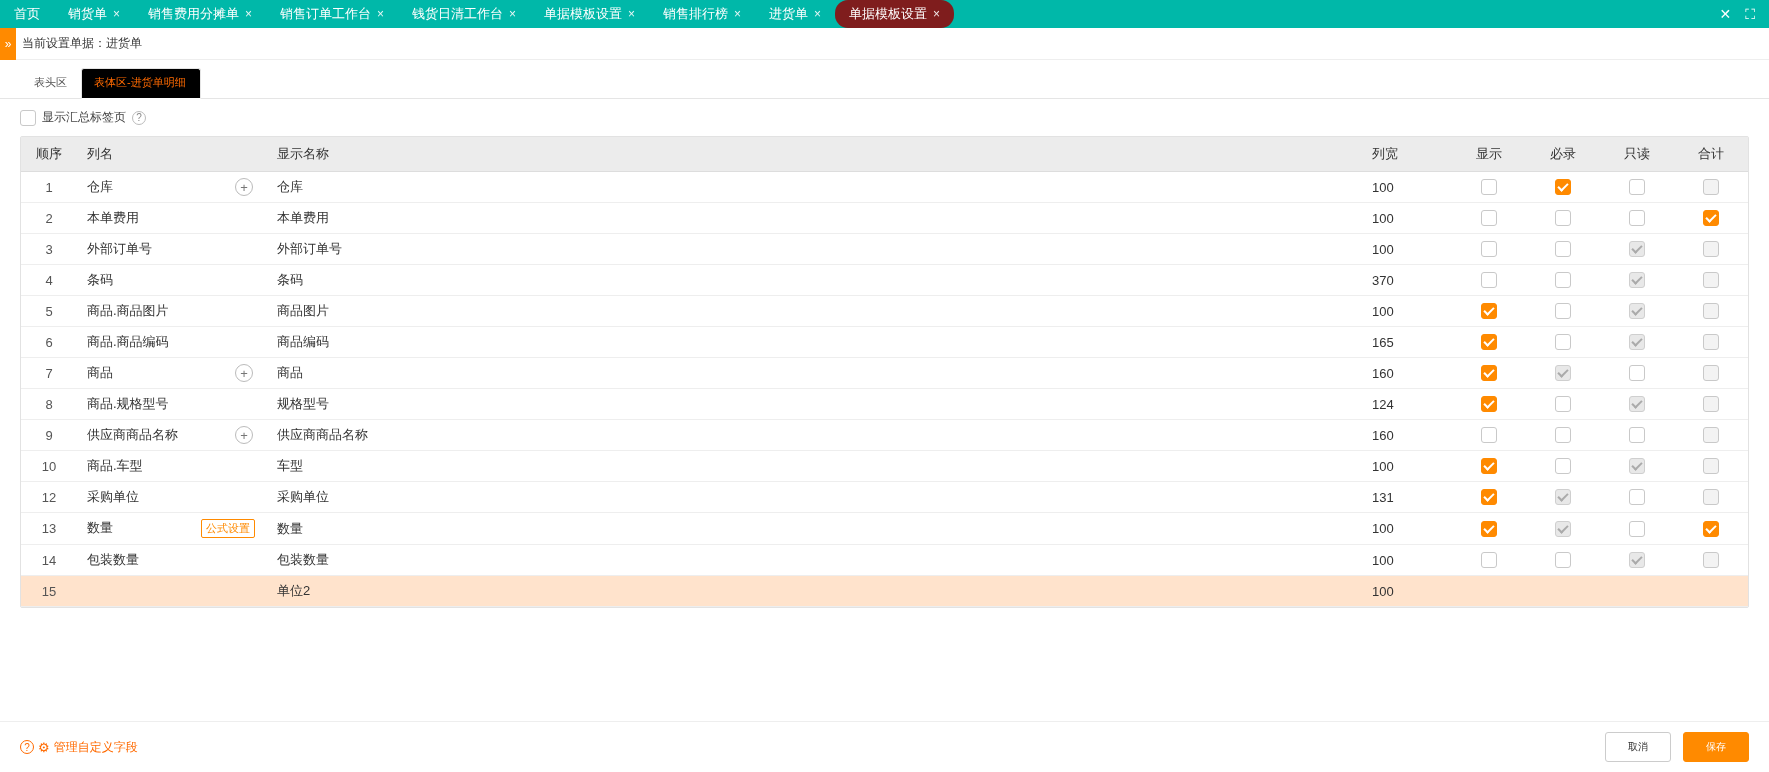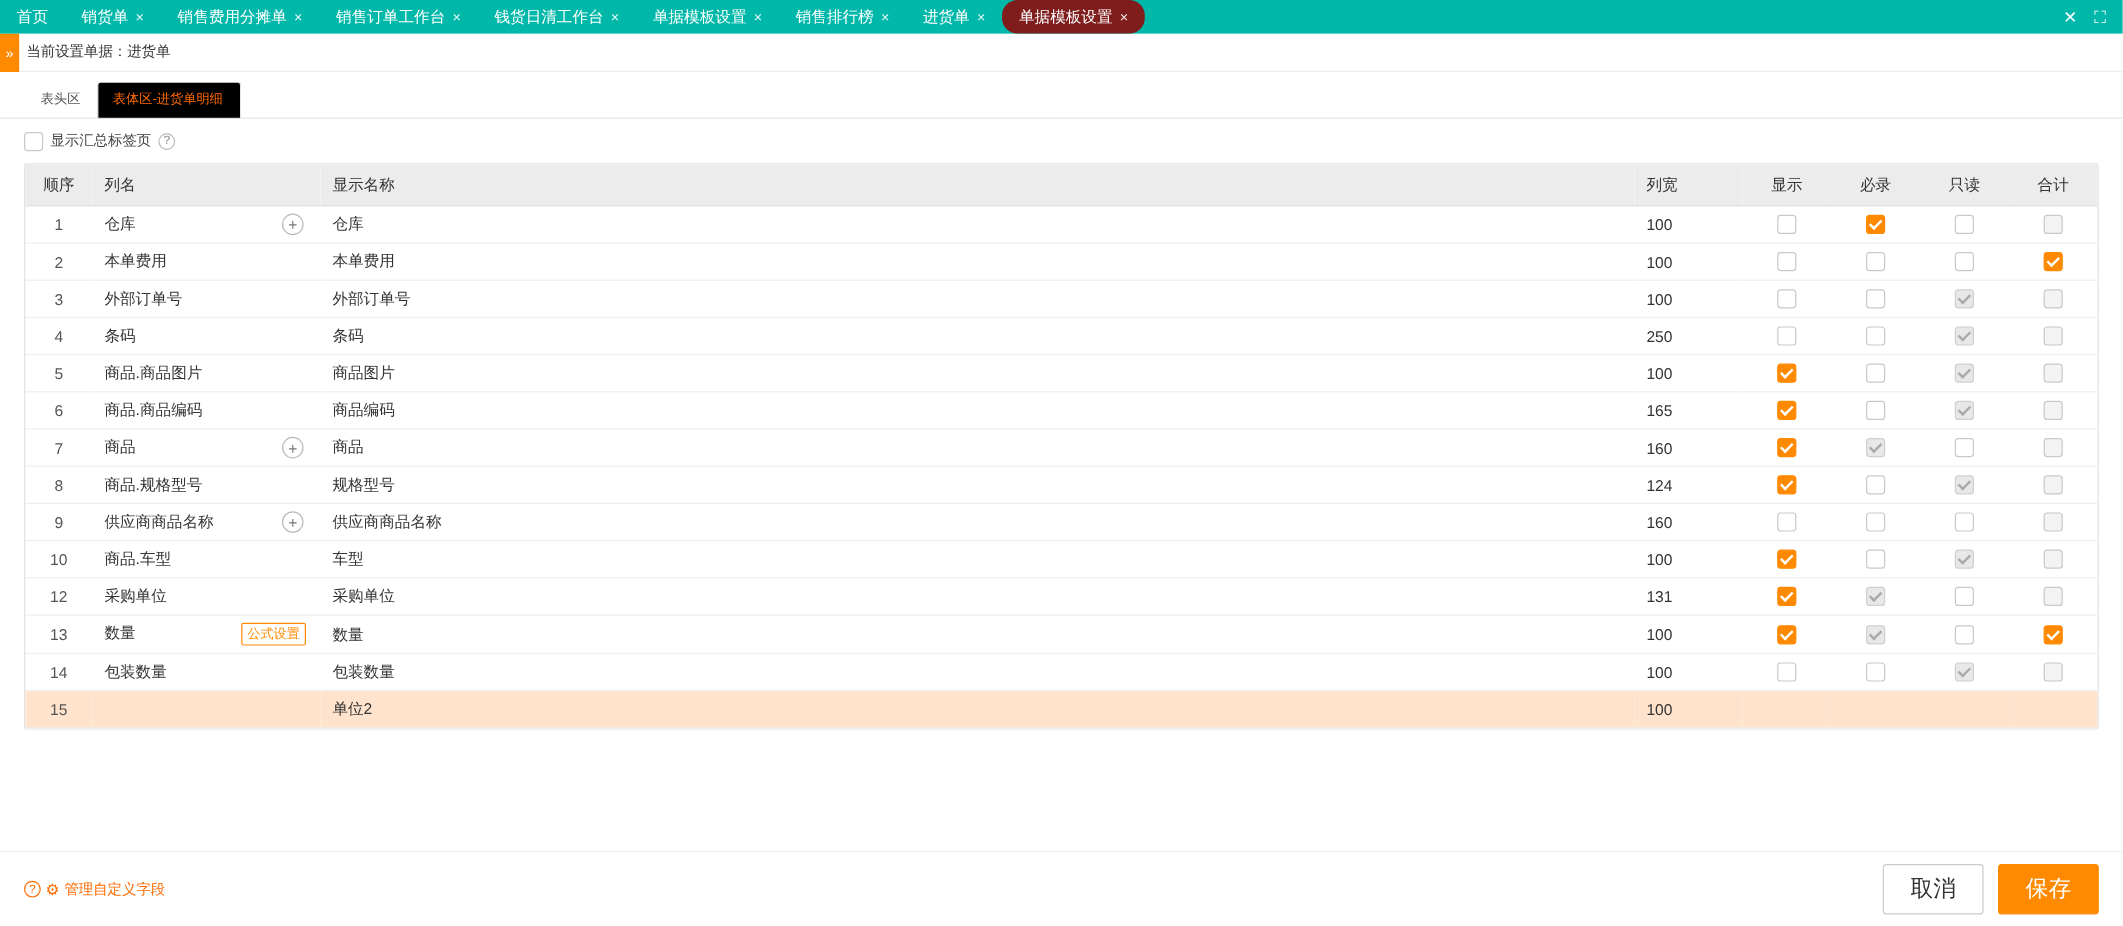--- a/index.html
+++ b/index.html
@@ -52,21 +52,21 @@
 .ck.disabled { background: #f3f3f3; cursor: default; }
 .ck.disabled.checked { background: #e8e8e8; border-color: #cfcfcf; }
 .ck.disabled.checked::after { border-color: #aaa; }
 
 
 .footer { position: fixed; left: 0; right: 0; bottom: 0; background: #fff; border-top: 1px solid #eee; display: flex; align-items: center; padding: 10px 20px; }
 .footer .left { display: flex; align-items: center; gap: 4px; font-size: 12px; color: #ff6a00; }
 .footer .left .q2 { width: 14px; height: 14px; border: 1px solid #ff6a00; border-radius: 50%; display: inline-flex; align-items: center; justify-content: center; font-size: 10px; color: #ff6a00; }
 .footer .left .gear { color: #ff6a00; font-size: 13px; }
 .footer .actions { margin-left: auto; display: flex; gap: 12px; }
-.btn { padding: 7px 22px; font-size: 19px; border-radius: 3px; cursor: pointer; border: 1px solid #ccc; background: #fff; color: #333; }
+.btn { padding: 7px 22px; font-size: 10px; border-radius: 3px; cursor: pointer; border: 1px solid #ccc; background: #fff; color: #333; }
 .btn.primary { background: #ff8a00; border-color: #ff8a00; color: #fff; }
 
 
 .table-scroll::-webkit-scrollbar { width: 10px; }
 .table-scroll::-webkit-scrollbar-thumb { background: #c7c7c7; border-radius: 5px; }
 .table-scroll::-webkit-scrollbar-track { background: #f2f2f2; }
 
 
 .spacer { height: 60px; }
 </style>
@@ -186,21 +186,21 @@
             <td>100</td>
             <td class="center"><span class="ck"></span></td>
             <td class="center"><span class="ck"></span></td>
             <td class="center"><span class="ck checked disabled"></span></td>
             <td class="center"><span class="ck disabled"></span></td>
           </tr>
           <tr>
             <td class="seq">4</td>
             <td><span>条码</span></td>
             <td>条码</td>
-            <td>250</td>
+            <td>370</td>
             <td class="center"><span class="ck"></span></td>
             <td class="center"><span class="ck"></span></td>
             <td class="center"><span class="ck checked disabled"></span></td>
             <td class="center"><span class="ck disabled"></span></td>
           </tr>
           <tr>
             <td class="seq">5</td>
             <td><span>商品.商品图片</span></td>
             <td>商品图片</td>
             <td>100</td>

